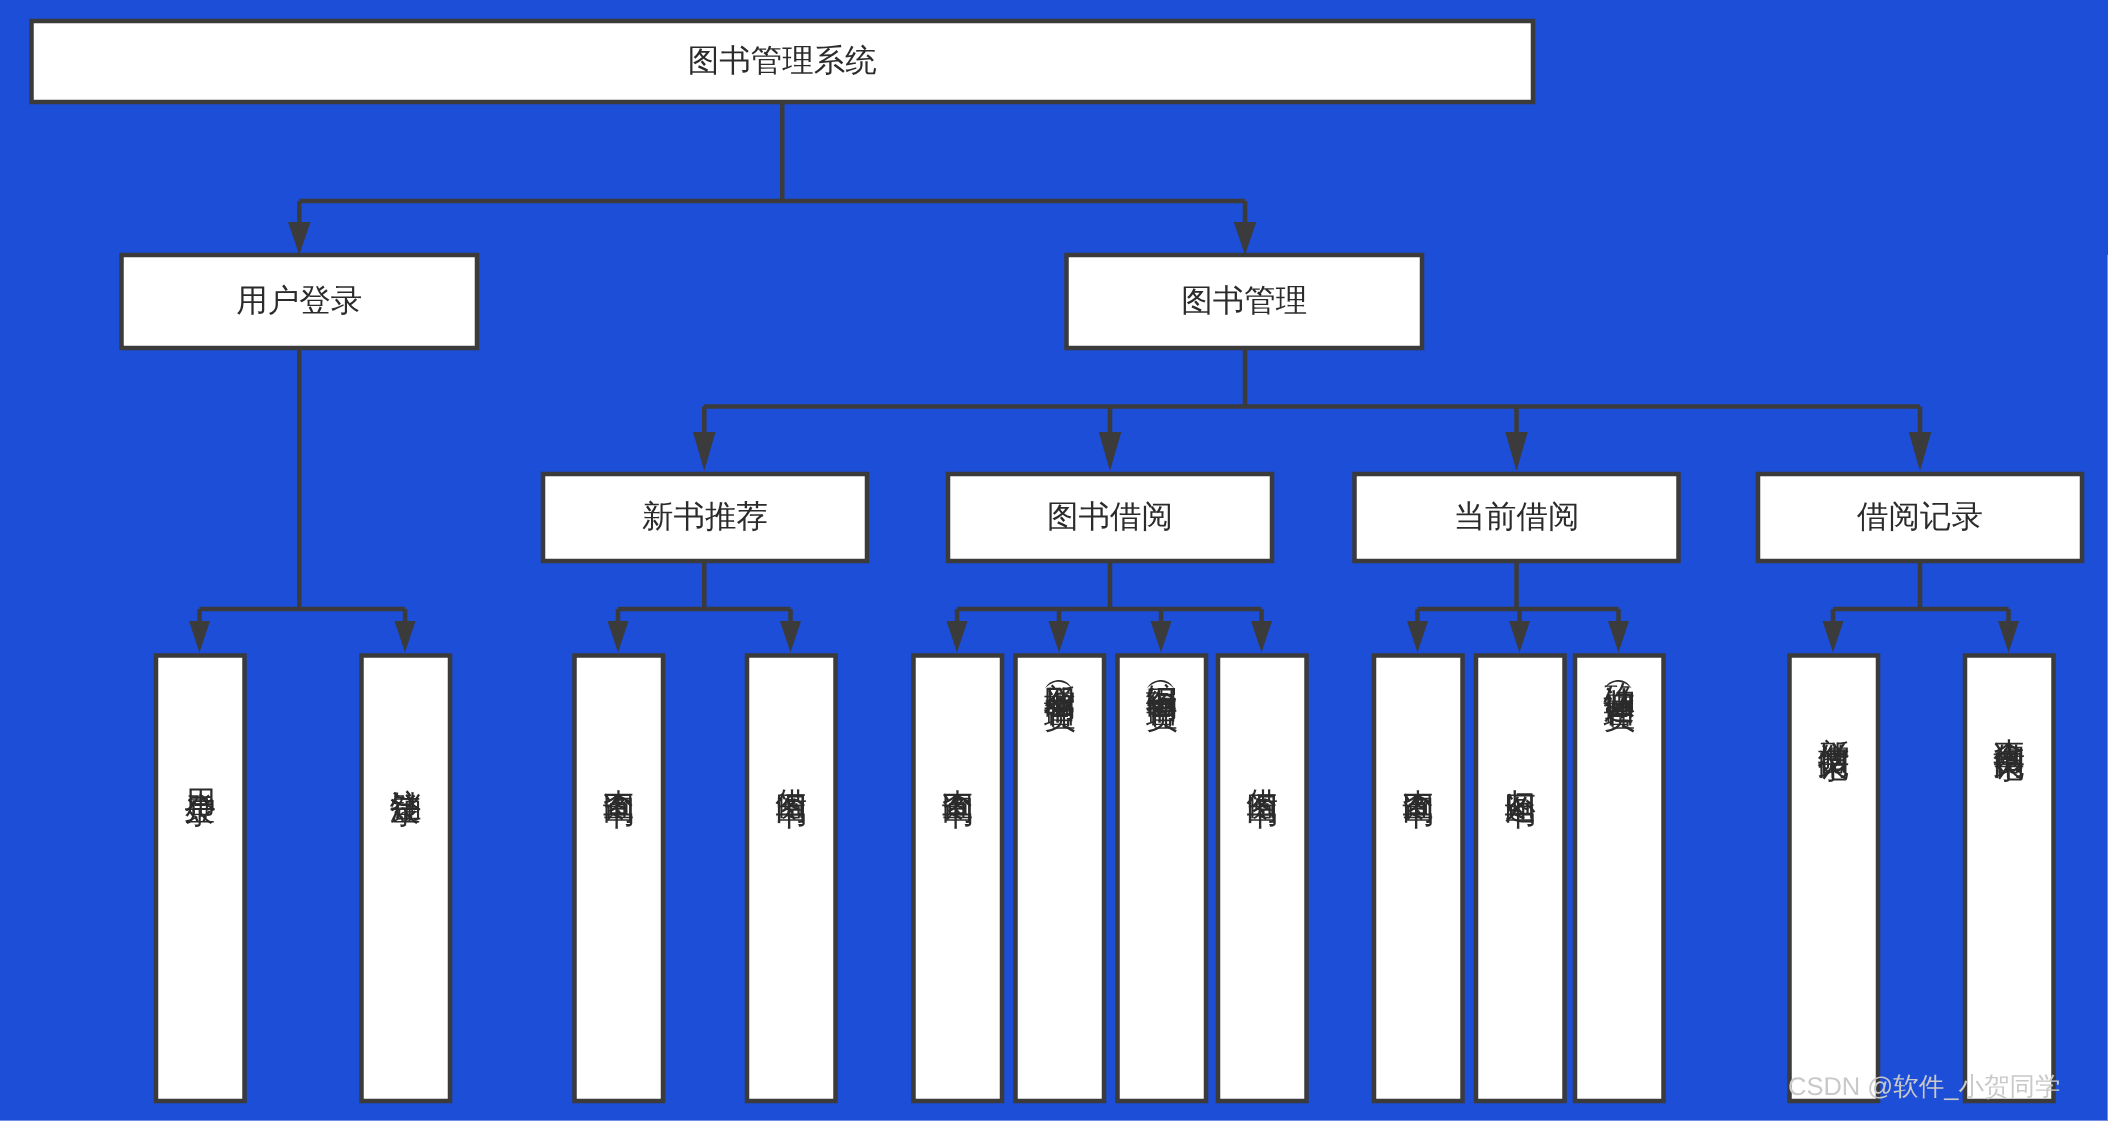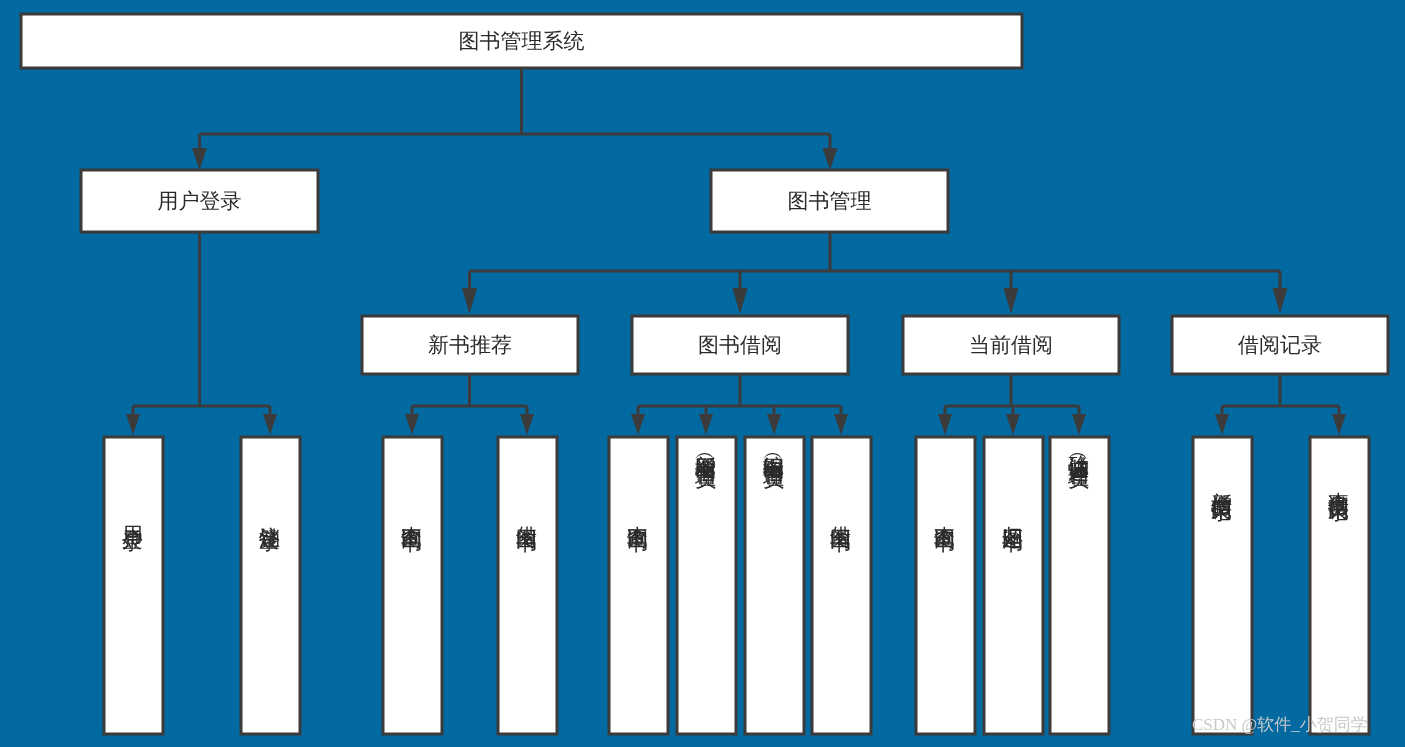--- a/index.html
+++ b/index.html
@@ -1,27 +1,27 @@
 <!DOCTYPE html>
 <html><head>
 <meta charset="utf-8">
 <style>
   html,body{margin:0;padding:0;background:#ffffff;}
   body{width:1405px;height:747px;font-family:"Liberation Sans","DejaVu Sans",sans-serif;overflow:hidden;}
-  #diagram-root{position:relative;width:1405px;height:747px;background:#0369a1;}
+  #diagram-root{position:relative;width:1405px;height:747px;background:#1d4ed8;}
   svg#tree{position:absolute;left:0;top:0;width:1405px;height:747px;}
   .box-rect{fill:#ffffff;stroke:#3b3b3b;stroke-width:3;}
   .connector{stroke:#3b3b3b;stroke-width:3;fill:none;}
   .arrow-head{fill:#3b3b3b;}
   .node-label{font-family:"Liberation Sans","DejaVu Sans",sans-serif;font-size:21px;fill:#2b2b2b;}
   .node-label.h{text-anchor:middle;dominant-baseline:middle;}
   .leaf-label{font-family:"Liberation Sans","DejaVu Sans",sans-serif;font-size:21px;fill:#2b2b2b;
               writing-mode:vertical-rl;text-orientation:upright;letter-spacing:2px;
               text-anchor:middle;}
-  .watermark{position:absolute;font-family:Liberation Serif, serif;
+  .watermark{position:absolute;font-family:Liberation Sans, sans-serif;
              font-size:17px;color:#c9c9c9;white-space:nowrap;}
 </style>
 </head>
 <body>
 
 <div id="diagram-root">
 
   <svg id="tree" viewBox="0 0 1405 747">
 
     <g>

